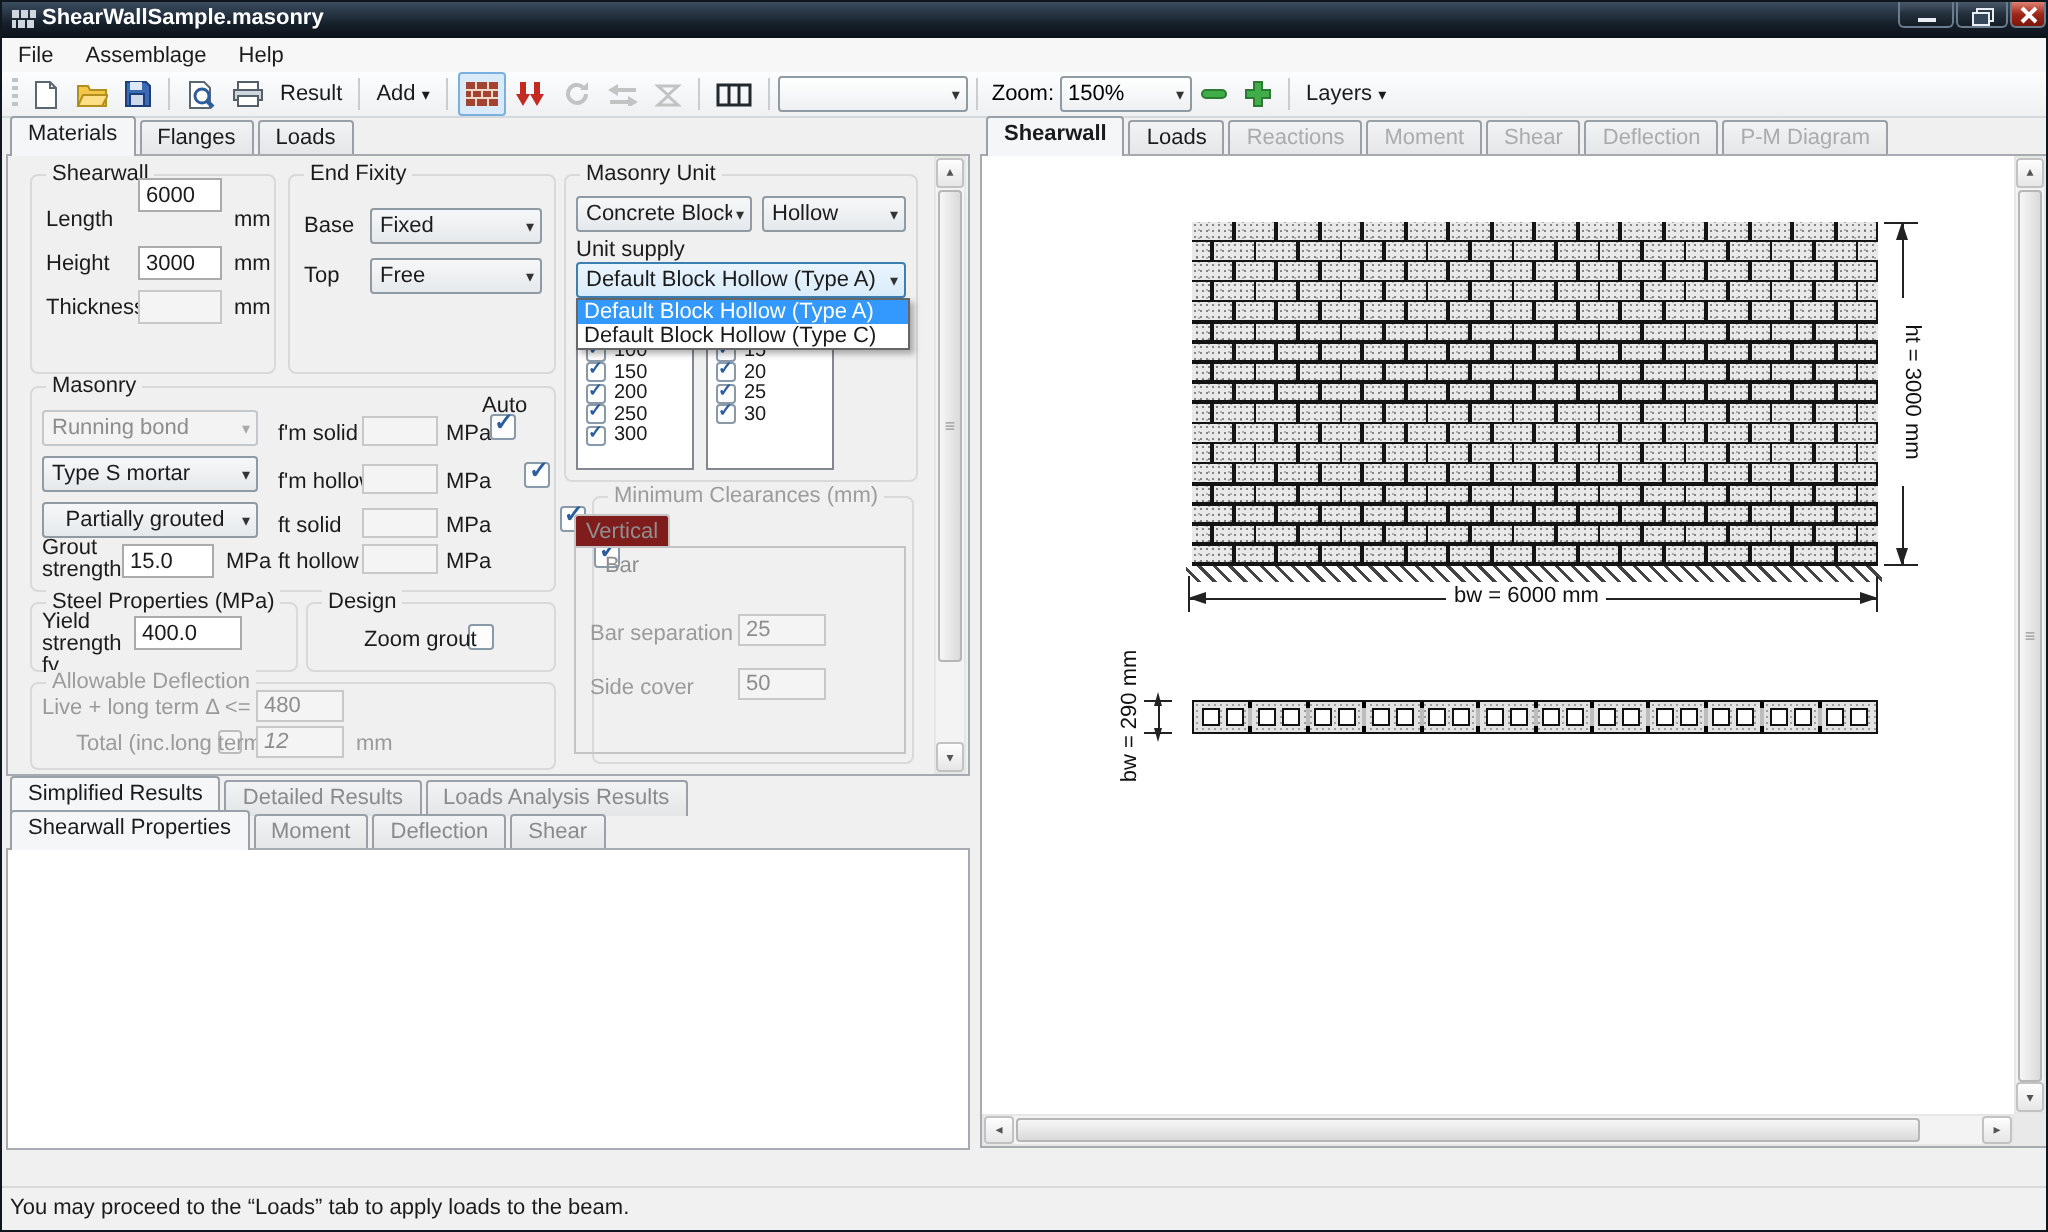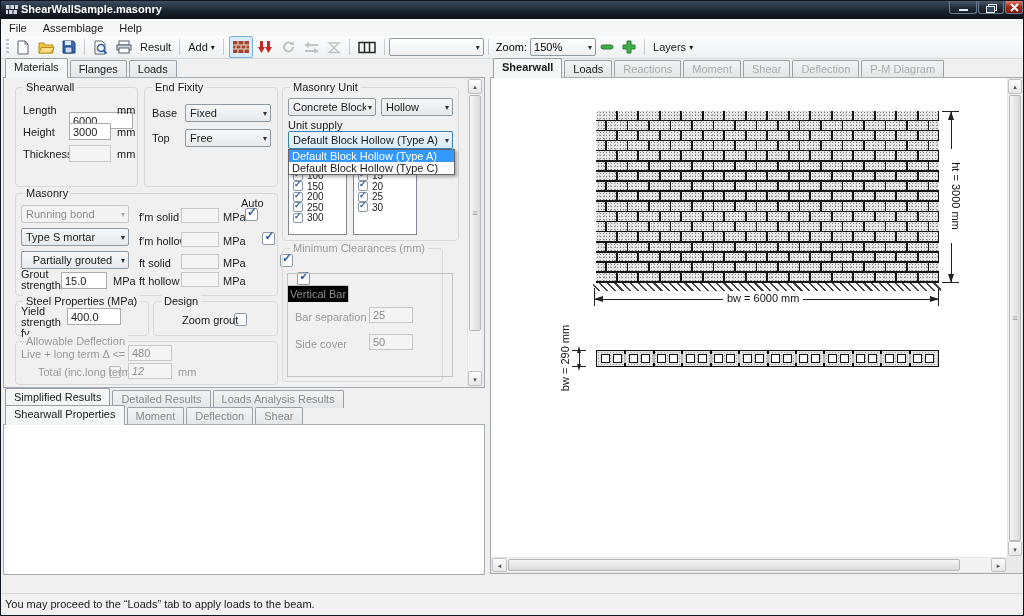--- a/index.html
+++ b/index.html
@@ -252,21 +252,21 @@
     <div class="tab">Flanges</div>
     <div class="tab">Loads</div>
   </div>
   <div class="panelbox" style="left:2px;top:76px;width:482px;height:311px;"></div>
 
   
   <div class="gb" style="left:14px;top:86px;width:123px;height:100px;">
     <span class="gt">Shearwall</span>
   </div>
   <span class="lbl" style="left:22px;top:103px;">Length</span>
-  <input class="tb" style="left: 68px; top: 111px; width: 64px;" value="6000">
+  <input class="tb" style="left: 68px; top: 88px; width: 42px;" value="6000">
   <span class="lbl" style="left:116px;top:103px;">mm</span>
   <span class="lbl" style="left:22px;top:125px;">Height</span>
   <input class="tb" style="left: 68px; top: 122px; width: 42px;" value="3000">
   <span class="lbl" style="left:116px;top:125px;">mm</span>
   <span class="lbl" style="left:22px;top:147px;">Thickness</span>
   <input class="tb dis" style="left: 68px; top: 144px; width: 42px;">
   <span class="lbl" style="left:116px;top:147px;">mm</span>
 
   
   <div class="gb" style="left:143px;top:86px;width:134px;height:100px;">
@@ -427,24 +427,24 @@
     <span class="gt dim2">Allowable Deflection</span>
   </div>
   <span class="lbl dim2" style="left:20px;top:347px;">Live + long term  Δ &lt;= L/</span>
   <input class="tb dis" style="left: 127px; top: 344px; width: 44px; height: 16px;" value="480">
   <span class="ck off dis a" style="left:21px;top:363px;width:12px;height:12px;"></span>
   <span class="lbl dim2" style="left:37px;top:365px;">Total (inc.long term)  Δ  &lt;=</span>
   <input class="tb dis" style="left: 127px; top: 362px; width: 44px; height: 16px; font-style: italic;" value="12">
   <span class="lbl dim2" style="left:177px;top:365px;">mm</span>
 
   
-  <div class="gb" style="left:281px;top:247px;width:161px;height:134px;">
+  <div class="gb" style="left:295px;top:247px;width:161px;height:134px;">
     <span class="gt dim2">Minimum Clearances (mm)</span>
   </div>
-  <div class="a" style="left:286px;top:256px;width:62px;height:17px;border:1px solid #c4c4c4;border-bottom:none;background:#000000;font-size:11px;color:#8f8f8f;text-align:center;line-height:17px;box-sizing:border-box;border-radius:2px 2px 0 0;margin-top:28px;">Vertical Bar</div>
+  <div class="a" style="left:286px;top:256px;width:48px;height:17px;border:1px solid #c4c4c4;border-bottom:none;background:#7f1d1d;font-size:11px;color:#8f8f8f;text-align:center;line-height:17px;box-sizing:border-box;border-radius:2px 2px 0 0;">Vertical Bar</div>
   <div class="a" style="left:286px;top:272px;width:166px;height:104px;border:1px solid #c4c4c4;box-sizing:border-box;"></div>
   <span class="lbl dim2" style="left:294px;top:310px;">Bar separation</span>
   <input class="tb dis" style="left: 368px; top: 306px; width: 44px; height: 16px;" value="25">
   <span class="lbl dim2" style="left:294px;top:337px;">Side cover</span>
   <input class="tb dis" style="left: 368px; top: 333px; width: 44px; height: 16px;" value="50">
 
   
   <div class="sbtrack" style="left:466px;top:77px;width:16px;height:309px;">
     <div class="sbtn" style="left:0;top:0;width:100%;height:15px;">▴</div>
     <div class="sth" style="left:1px;right:1px;top:16px;height:236px;">

